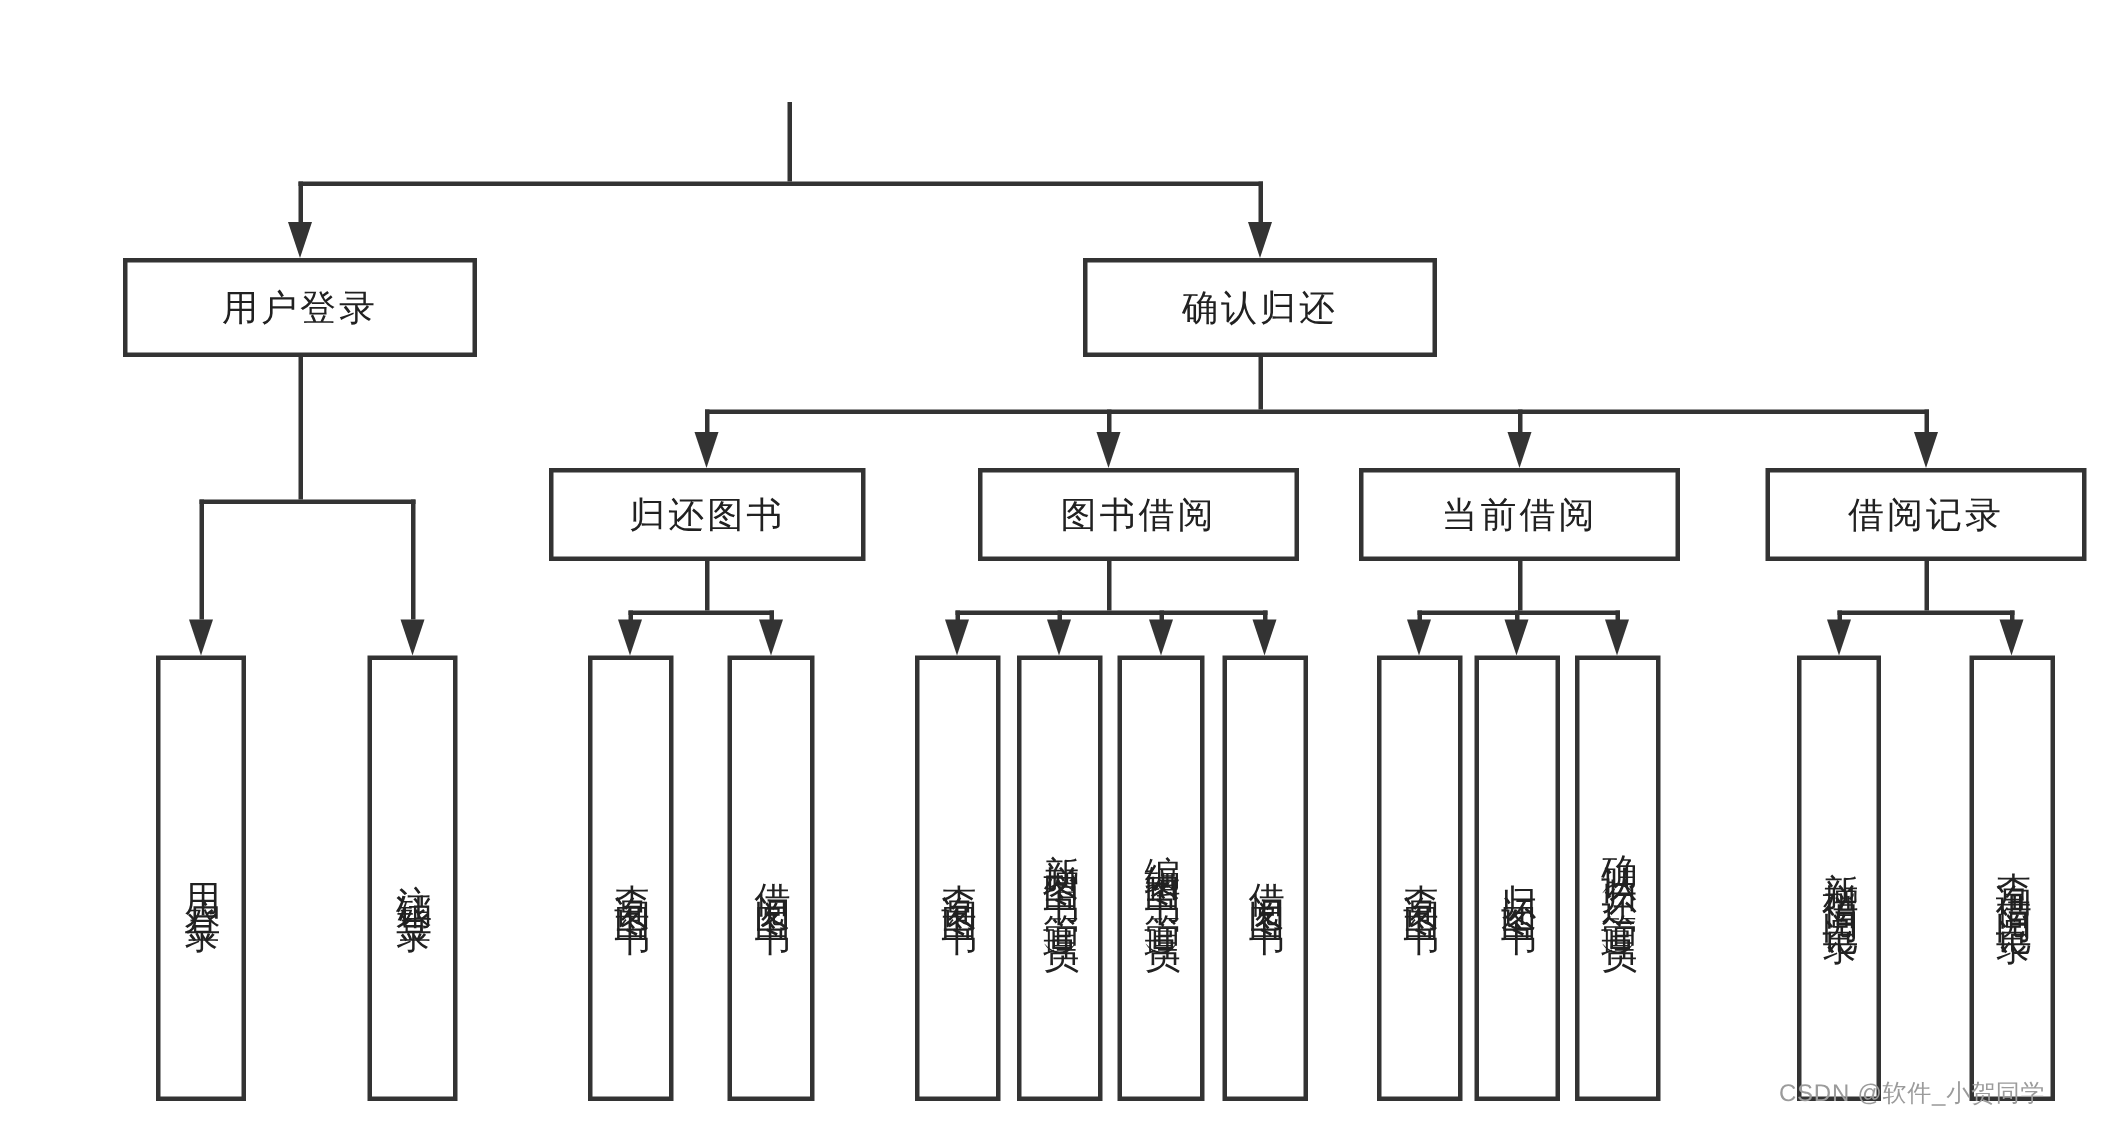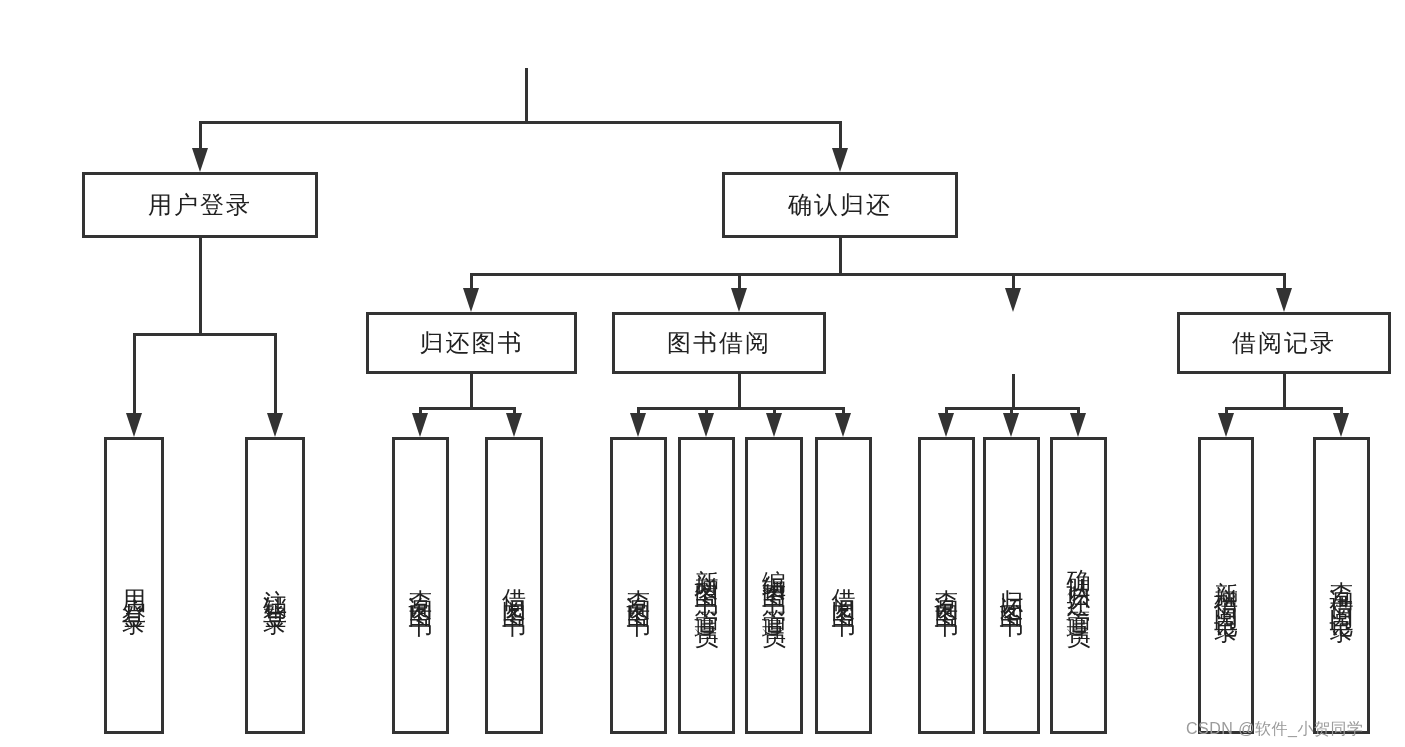--- a/index.html
+++ b/index.html
@@ -67,22 +67,25 @@
   <div class="node hnode" style="left:82px;top:172px;width:236px;height:66px;">
     <span>用户登录</span>
   </div>
   <div class="node hnode" style="left:722px;top:172px;width:236px;height:66px;">
     <span>确认归还</span>
   </div>
 
   <div class="node hnode" style="left:366px;top:312px;width:211px;height:62px;">
     <span>归还图书</span>
   </div>
-  <div class="node hnode" style="left:612px;top:312px;width:214px;height:62px;">
+  <div class="node hnode" style="left:652px;top:312px;width:214px;height:62px;">
     <span>图书借阅</span>
+  </div>
+  <div class="node hnode" style="left:906px;top:312px;width:214px;height:62px;">
+    <span>当前借阅</span>
   </div>
   <div class="node hnode" style="left:1177px;top:312px;width:214px;height:62px;">
     <span>借阅记录</span>
   </div>
 
   <div class="node vnode" style="left:104px;top:437px;width:60px;height:297px;">
     <span>用户登录</span>
   </div>
   <div class="node vnode" style="left:245px;top:437px;width:60px;height:297px;">
     <span>注销登录</span>

